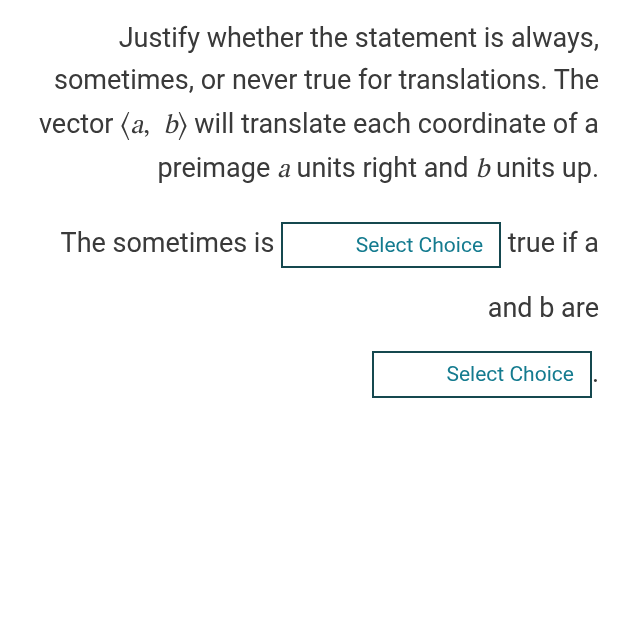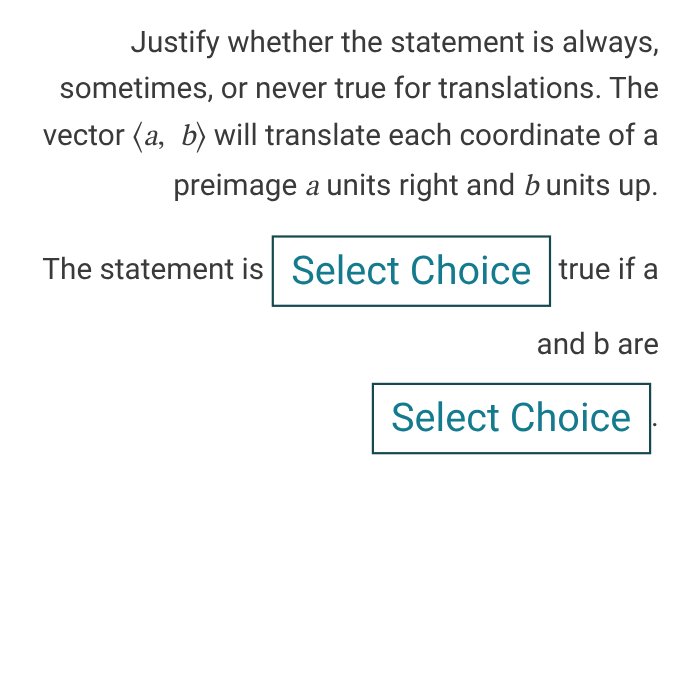--- a/index.html
+++ b/index.html
@@ -15,32 +15,32 @@
   }
   .question { margin-bottom: 20px; }
   .math-it { font-family: "STIX Two Math", "Cambria Math", Georgia, "Times New Roman", serif; font-style: italic; }
   .math-up { font-family: "STIX Two Math", "Cambria Math", Georgia, "Times New Roman", serif; font-style: normal; }
   .vec-l, .vec-r { font-family: "STIX Two Math", "Cambria Math", Georgia, "Times New Roman", serif; font-size: 30px; position: relative; top: 1px; }
   .answer { line-height: 2.4; }
   .select-box {
     display: inline-block;
     border: 2px solid #15484f;
     color: #147b8f;
-    font-size: 36px;
+    font-size: 21px;
     padding: 8px 16px;
     vertical-align: middle;
     line-height: 1.25;
     cursor: pointer;
     min-width: 220px;
     margin: 2px 0;
   }
 </style>
 </head>
 <body>
 
 <div class="question">
   <span>Justify whether the statement is always, sometimes, or never true for translations. The vector </span><span class="vec-l">⟨</span><span class="math-it">a</span><span class="math-up">,</span><span> </span>&nbsp;<span class="math-it">b</span><span class="vec-r">⟩</span><span> will translate each coordinate of a preimage </span><span class="math-it">a</span><span> units right and </span><span class="math-it">b</span><span> units up.</span>
 </div>
 
 <div class="answer">
-  <span>The statement is </span><span class="select-box">Select Choice</span><span> true if a and b are </span><br>
+  <span>The sometimes is </span><span class="select-box">Select Choice</span><span> true if a and b are </span><br>
   <span class="select-box">Select Choice</span><span>.</span>
 </div>
 
 </body></html>

